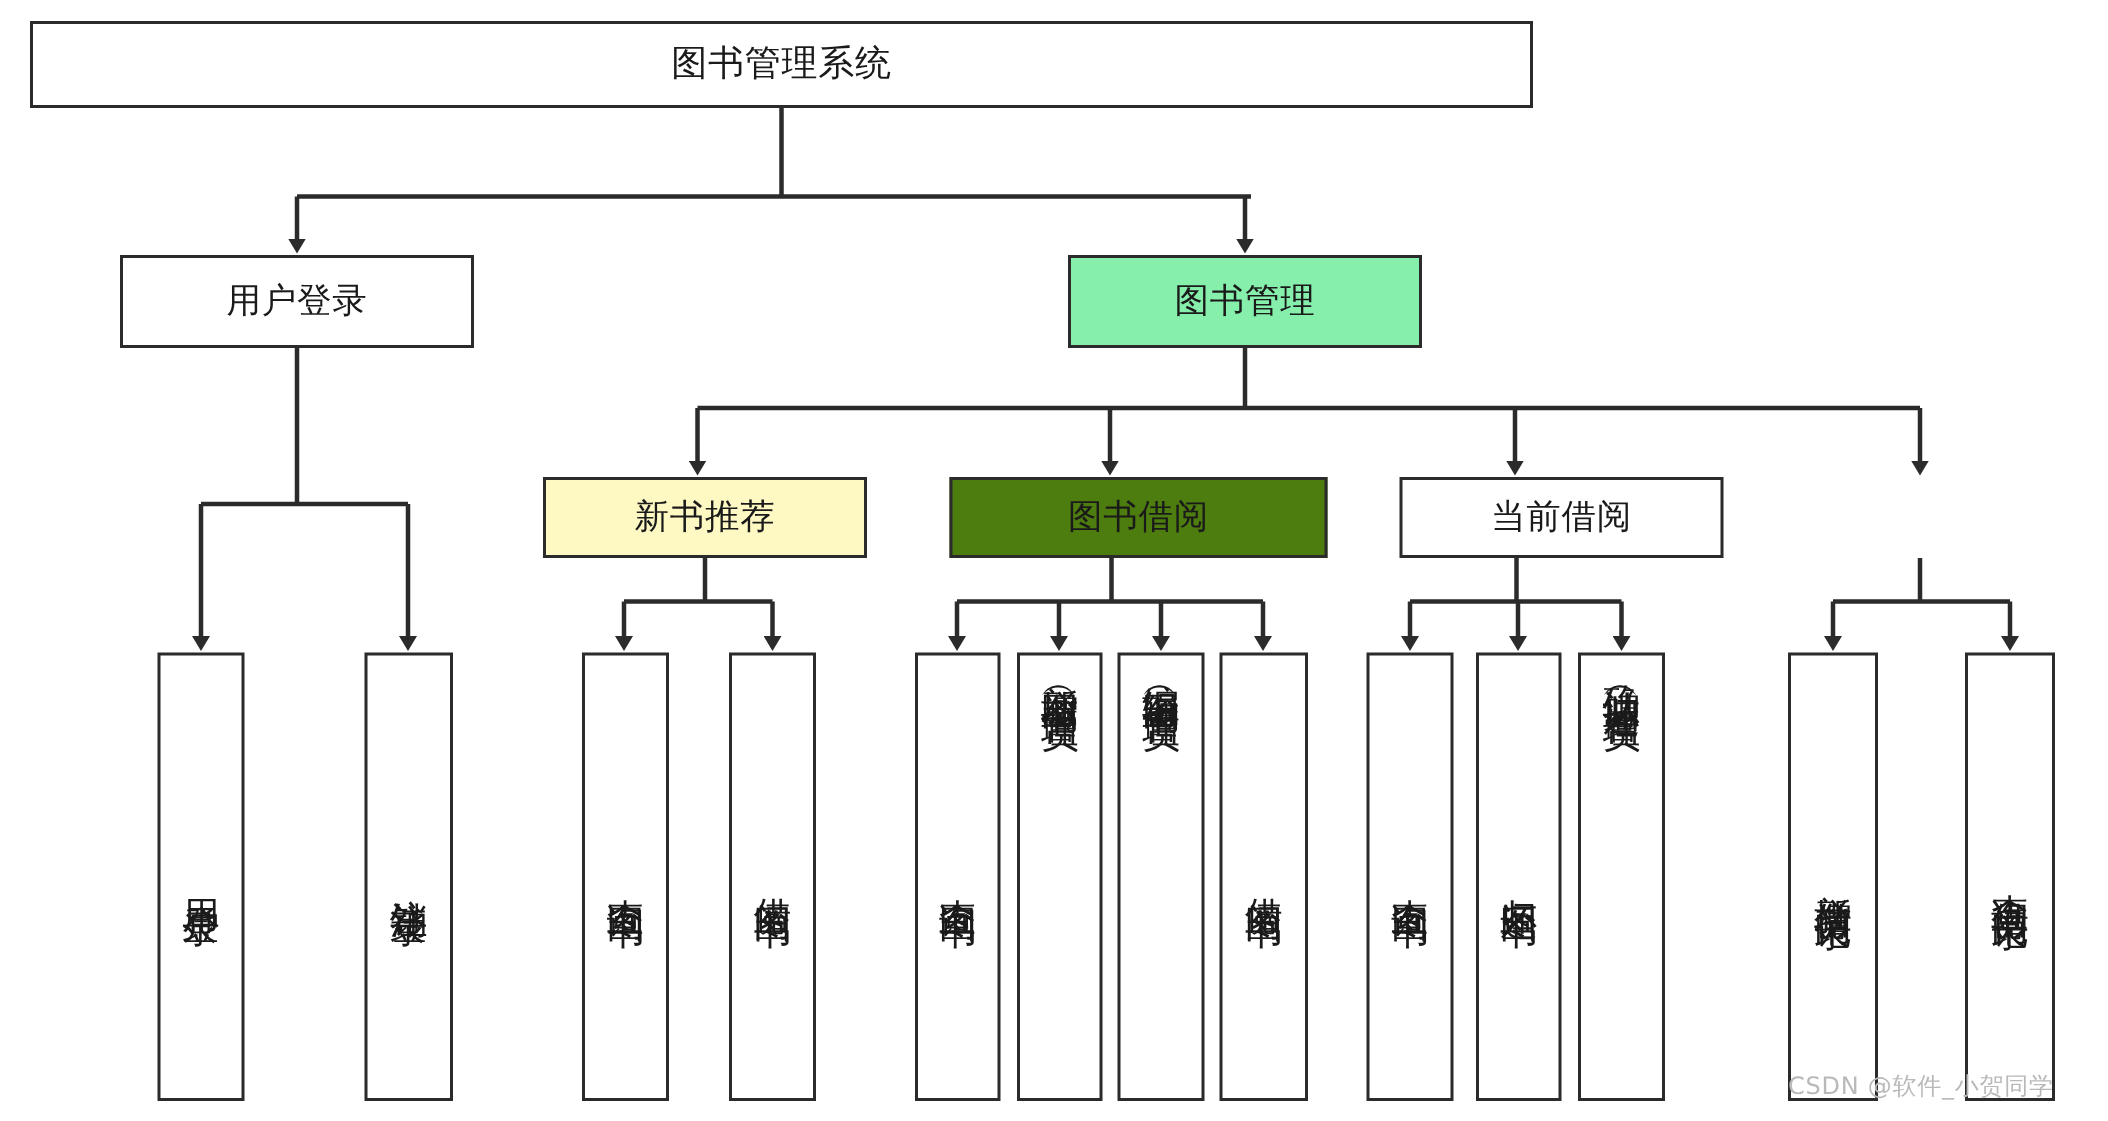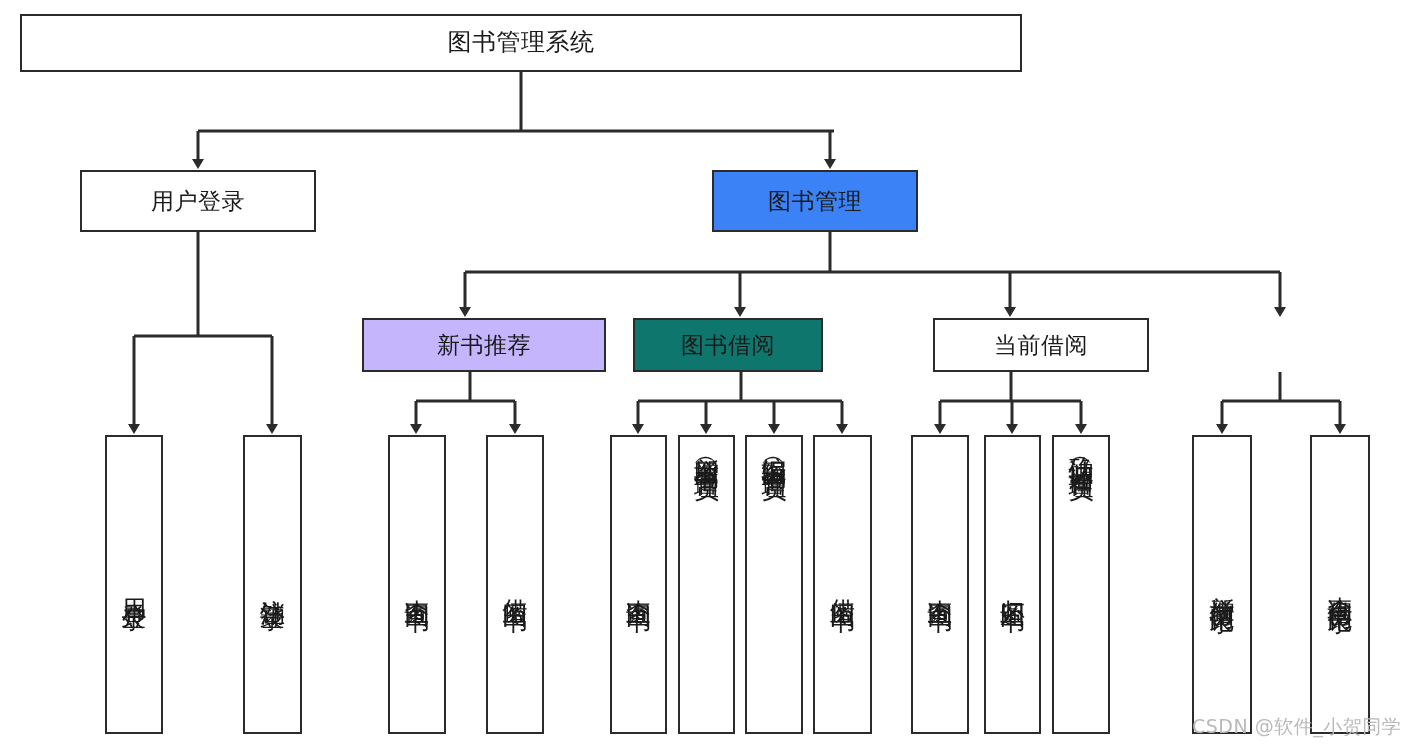--- a/index.html
+++ b/index.html
@@ -63,21 +63,21 @@
     font-size: 25px;
     line-height: 1.0;
     letter-spacing: 3px;
     white-space: nowrap;
   }
   .node.vert.centered {
     align-items: center;
   }
   .watermark {
     position: absolute;
-    font-size: 19px;
+    font-size: 16px;
     color: #b9b9b9;
     white-space: nowrap;
     letter-spacing: 0.5px;
     font-family: "DejaVu Sans", "Liberation Sans", sans-serif;
   }
 </style>
 </head>
 <body>
 
 <div id="diagram-root" style="background: rgb(255, 255, 255);">
@@ -134,28 +134,28 @@
     </g>
   </svg>
 
   <div class="node horiz root" style="left: 20px; top: 14px; width: 1002px; height: 58px; border-color: rgb(43, 43, 43); background: rgb(255, 255, 255);">
     <span class="node-label">图书管理系统</span>
   </div>
 
   <div class="node horiz" style="left: 80px; top: 170px; width: 236px; height: 62px; border-color: rgb(43, 43, 43); background: rgb(255, 255, 255);">
     <span class="node-label">用户登录</span>
   </div>
-  <div class="node horiz" style="left: 712px; top: 170px; width: 206px; height: 62px; border-color: rgb(43, 43, 43); background: #3b82f6;">
+  <div class="node horiz" style="left: 712px; top: 170px; width: 236px; height: 62px; border-color: rgb(43, 43, 43); background: #86efac;">
     <span class="node-label">图书管理</span>
   </div>
 
-  <div class="node horiz" style="left: 362px; top: 318px; width: 244px; height: 54px; border-color: rgb(43, 43, 43); background: #c4b5fd;">
+  <div class="node horiz" style="left: 362px; top: 318px; width: 216px; height: 54px; border-color: rgb(43, 43, 43); background: #fef9c3;">
     <span class="node-label">新书推荐</span>
   </div>
-  <div class="node horiz" style="left: 633px; top: 318px; width: 190px; height: 54px; border-color: rgb(43, 43, 43); background: #0f766e;">
+  <div class="node horiz" style="left: 633px; top: 318px; width: 252px; height: 54px; border-color: rgb(43, 43, 43); background: #4d7c0f;">
     <span class="node-label">图书借阅</span>
   </div>
   <div class="node horiz" style="left: 933px; top: 318px; width: 216px; height: 54px; border-color: rgb(43, 43, 43); background: rgb(255, 255, 255);">
     <span class="node-label">当前借阅</span>
   </div>
 
   <div class="node vert centered" style="left: 105px; top: 435px; width: 58px; height: 299px; border-color: rgb(43, 43, 43); background: rgb(255, 255, 255);">
     <span class="node-label">用户登录</span>
   </div>
   <div class="node vert centered" style="left: 243px; top: 435px; width: 59px; height: 299px; border-color: rgb(43, 43, 43); background: rgb(255, 255, 255);">

